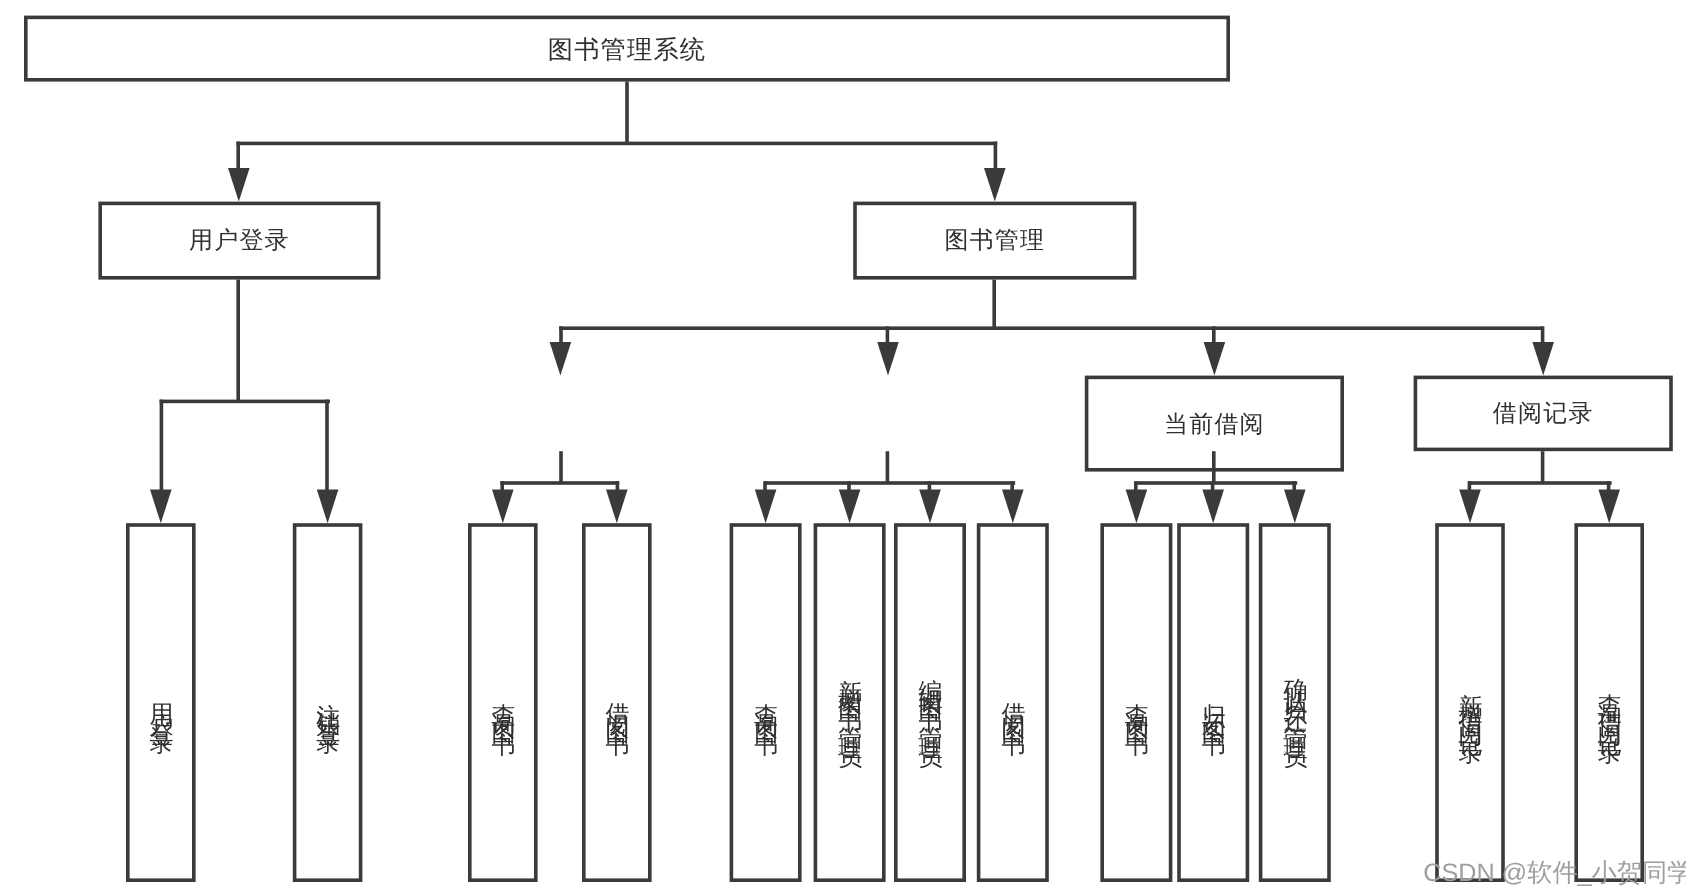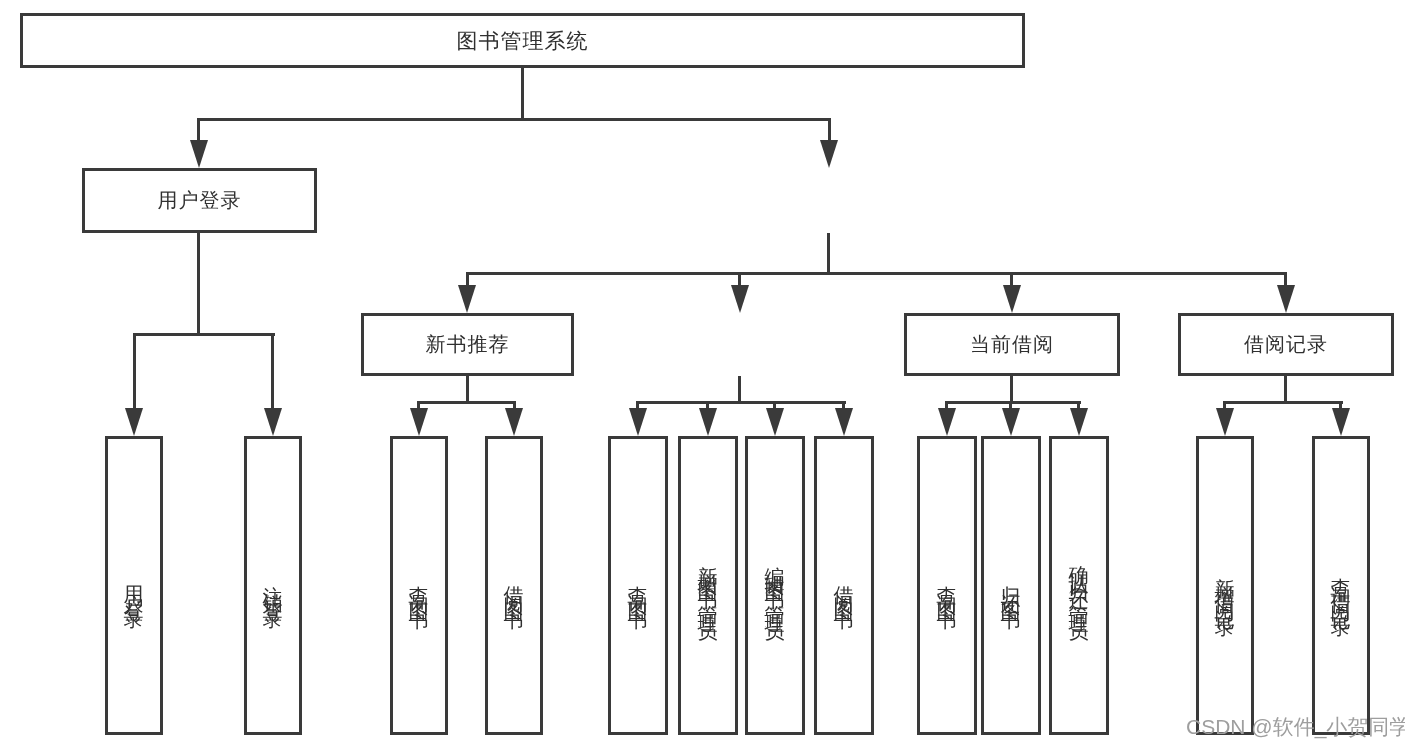--- a/index.html
+++ b/index.html
@@ -73,20 +73,21 @@
   <div class="node root-size" style="left:20px; top:13px; width:1005px; height:55px;">图书管理系统</div>
 
   <div class="vline" style="left:521px; top:68px; width:3px; height:52px;"></div>
   <div class="hline" style="left:197px; top:118px; width:634px; height:3px;"></div>
   <div class="vline" style="left:197px; top:118px; width:3px; height:26px;"></div>
   <div class="arrow" style="left:190px; top:140px;"></div>
   <div class="vline" style="left:828px; top:118px; width:3px; height:26px;"></div>
   <div class="arrow" style="left:820px; top:140px;"></div>
 
   <div class="node" style="left:82px; top:168px; width:235px; height:65px;">用户登录</div>
+  <div class="node" style="left:711px; top:168px; width:236px; height:65px;">图书管理</div>
 
   <div class="vline" style="left:197px; top:233px; width:3px; height:102px;"></div>
   <div class="hline" style="left:133px; top:333px; width:142px; height:3px;"></div>
   <div class="vline" style="left:133px; top:333px; width:3px; height:76px;"></div>
   <div class="arrow" style="left:125px; top:408px;"></div>
   <div class="vline" style="left:271px; top:333px; width:3px; height:76px;"></div>
   <div class="arrow" style="left:264px; top:408px;"></div>
 
   <div class="vnode" style="left:105px; top:436px; width:58px; height:299px;">
     <span>用户登录</span>
@@ -99,22 +100,21 @@
   <div class="hline" style="left:466px; top:272px; width:820px; height:3px;"></div>
   <div class="vline" style="left:466px; top:272px; width:3px; height:15px;"></div>
   <div class="arrow" style="left:458px; top:285px;"></div>
   <div class="vline" style="left:738px; top:272px; width:3px; height:15px;"></div>
   <div class="arrow" style="left:731px; top:285px;"></div>
   <div class="vline" style="left:1010px; top:272px; width:3px; height:15px;"></div>
   <div class="arrow" style="left:1003px; top:285px;"></div>
   <div class="vline" style="left:1284px; top:272px; width:3px; height:15px;"></div>
   <div class="arrow" style="left:1277px; top:285px;"></div>
 
-  <div class="node" style="left:361px; top:313px; width:213px; height:63px;">新书推荐</div>
-  <div class="node" style="left:904px; top:313px; width:216px; height:63px;">当前借阅</div>
+  <div class="node" style="left:904px; top:313px; width:216px; height:80px;">当前借阅</div>
   <div class="node" style="left:1178px; top:313px; width:216px; height:63px;">借阅记录</div>
 
   <div class="vline" style="left:466px; top:376px; width:3px; height:27px;"></div>
   <div class="hline" style="left:417px; top:401px; width:99px; height:3px;"></div>
   <div class="vline" style="left:417px; top:401px; width:3px; height:9px;"></div>
   <div class="arrow" style="left:410px; top:408px;"></div>
   <div class="vline" style="left:513px; top:401px; width:3px; height:9px;"></div>
   <div class="arrow" style="left:505px; top:408px;"></div>
 
   <div class="vnode" style="left:390px; top:436px; width:58px; height:299px;">

